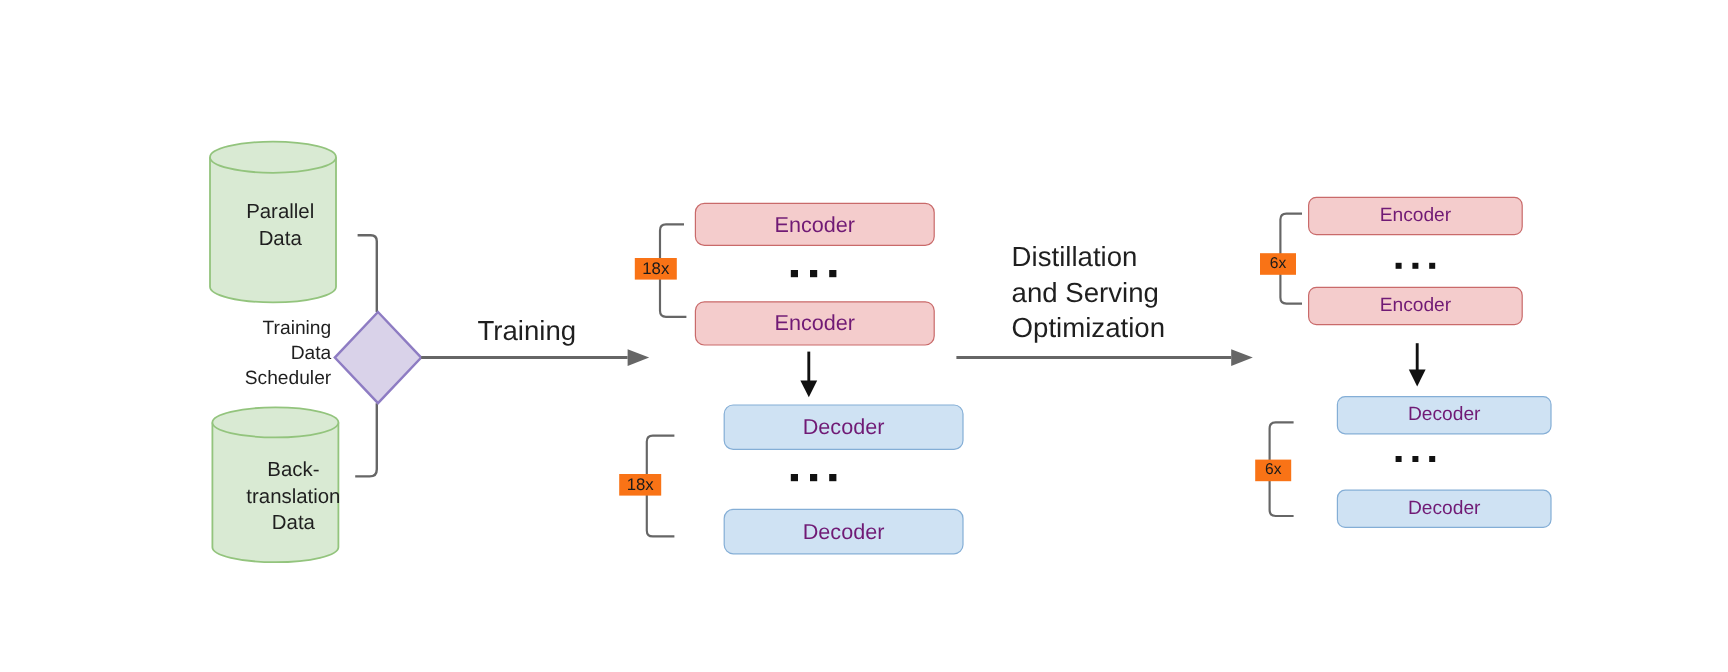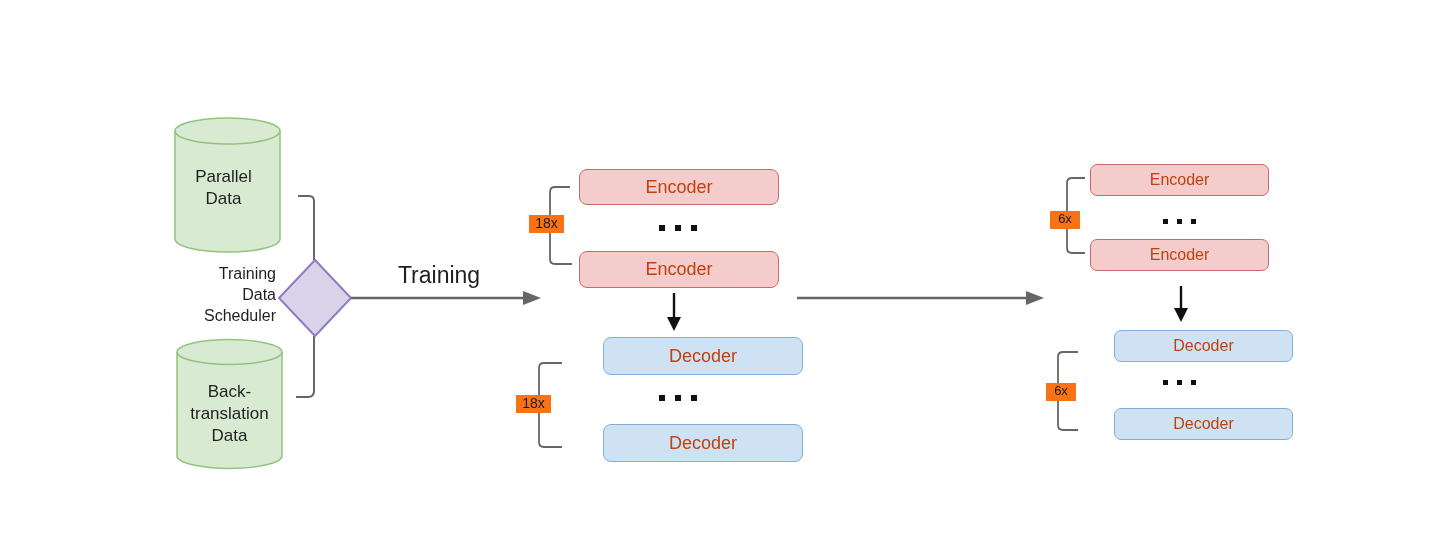--- a/index.html
+++ b/index.html
@@ -16,21 +16,21 @@
   .barrow-line{stroke:#111;stroke-width:2.4;}
   .barrow-head{fill:#111;stroke:none;}
 
   .lbl{position:absolute;color:var(--text-dark);}
   .pre{white-space:pre-line;}
   .cyl-lbl{font-size:17px;line-height:22px;text-align:center;}
   .sched-lbl{font-size:16px;line-height:21px;text-align:right;}
   .arrow-lbl{font-size:23px;}
   .mult{position:absolute;background:#f97316;text-align:center;color:#1b1b1b;}
 
-  .box{position:absolute;box-sizing:border-box;display:flex;align-items:center;justify-content:center;color:#c2410c;}
+  .box{position:absolute;box-sizing:border-box;display:flex;align-items:center;justify-content:center;color:#701a75;}
   .enc{background:var(--red-fill);border:1.5px solid var(--red-stroke);}
   .dec{background:var(--blue-fill);border:1.5px solid var(--blue-stroke);margin-left:24px;}
   .mid{left:579px;width:200px;height:36px;border-radius:8px;font-size:18px;}
   .sml{left:1090px;width:179px;height:32px;border-radius:7px;font-size:16px;}
 
   .dots{position:absolute;display:flex;}
   .dots i{display:block;background:#111;}
   .dots-lg i{width:6px;height:6px;}
   .dots-lg i+i{margin-left:10px;}
   .dots-sm i{width:5px;height:5px;}
@@ -77,31 +77,34 @@
       <line class="barrow-line" x1="1181" y1="286" x2="1181" y2="310"></line>
       <polygon class="barrow-head" points="1174,308 1181,322 1188,308"></polygon>
     </g>
 
     <path class="bracket" d="M570 187 H555 Q550 187 550 192 V259 Q550 264 555 264 H572"></path>
     <path class="bracket" d="M562 363 H544 Q539 363 539 368 V442 Q539 447 544 447 H562"></path>
     <path class="bracket" d="M1085 178 H1072 Q1067 178 1067 183 V248 Q1067 253 1072 253 H1085"></path>
     <path class="bracket" d="M1078 352 H1063 Q1058 352 1058 357 V425 Q1058 430 1063 430 H1078"></path>
   </svg>
 
-  <div class="lbl cyl-lbl pre" style="left:158px;top:166px;width:131px;">Parallel
+  <div class="lbl cyl-lbl pre" style="left:168px;top:166px;width:131px;">Parallel
 Data</div>
-  <div class="lbl cyl-lbl pre" style="left:149px;top:381px;width:161px;">Back-
+  <div class="lbl cyl-lbl pre" style="left:164px;top:381px;width:161px;">Back-
 translation
 Data</div>
 
   <div class="lbl sched-lbl pre" style="left:156px;top:263px;width:120px;">Training
 Data
 Scheduler</div>
 
   <div class="lbl arrow-lbl" style="left:353px;top:262px;width:172px;text-align:center;">Training</div>
+  <div class="lbl arrow-lbl pre" style="left:843px;top:200px;line-height:29.5px;">Distillation
+and Serving
+Optimization</div>
 
   <div class="box enc mid" style="top:169px;">Encoder</div>
   <div class="dots dots-lg" style="left:659px;top:225px;">
       <i></i>
       <i></i>
       <i></i>
     </div>
   <div class="box enc mid" style="top:251px;height:37px;">Encoder</div>
   <div class="mult" style="left:529px;top:215px;width:35px;height:18px;font-size:14px;">18x</div>
 

